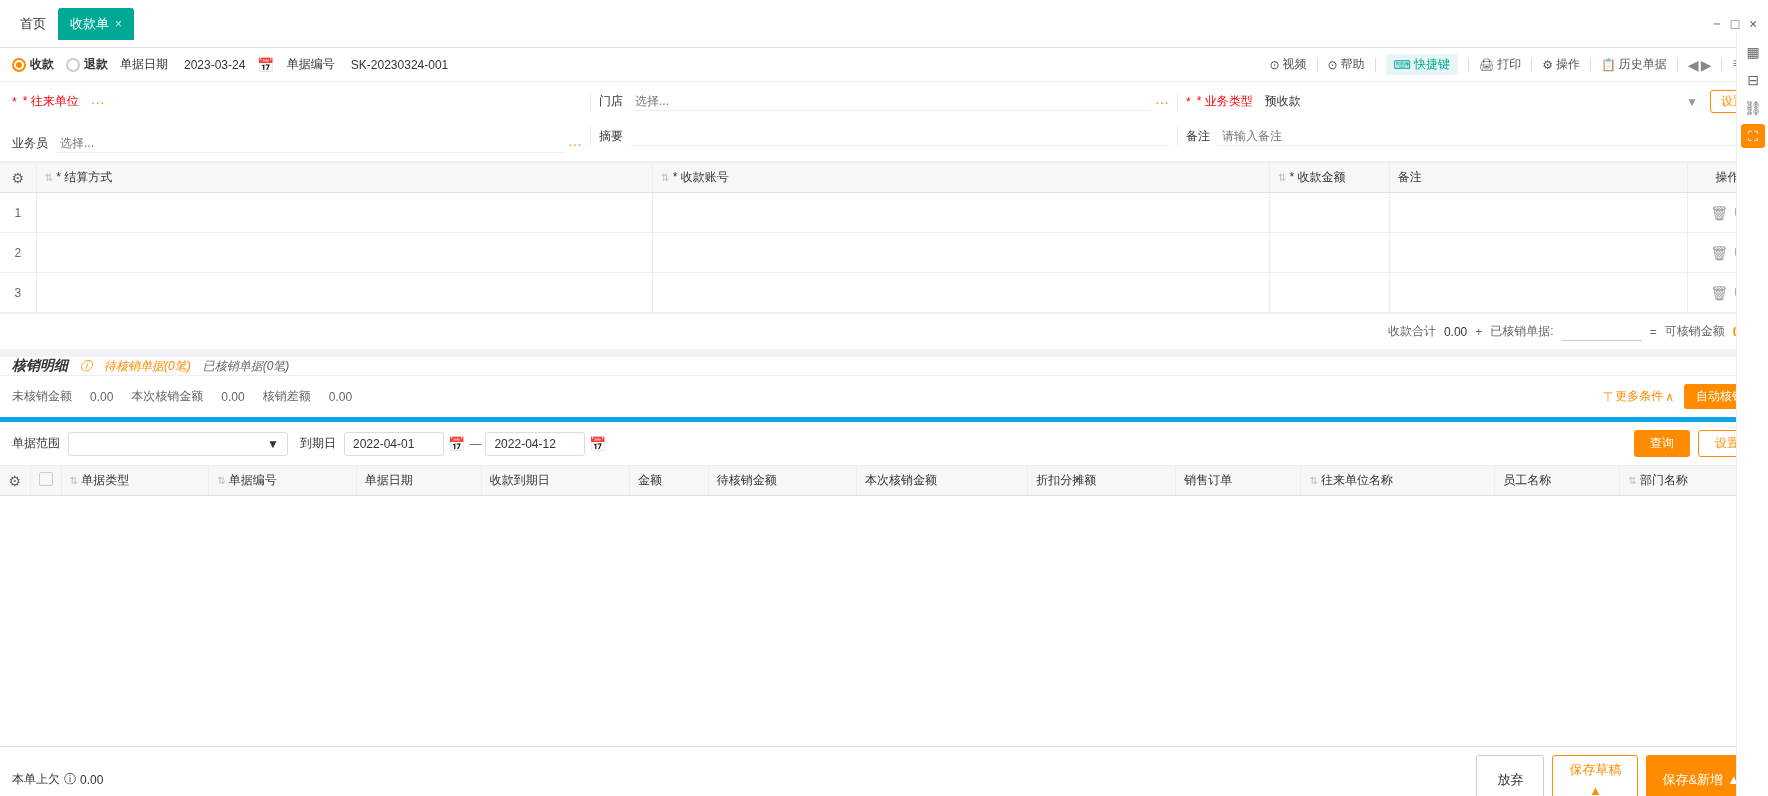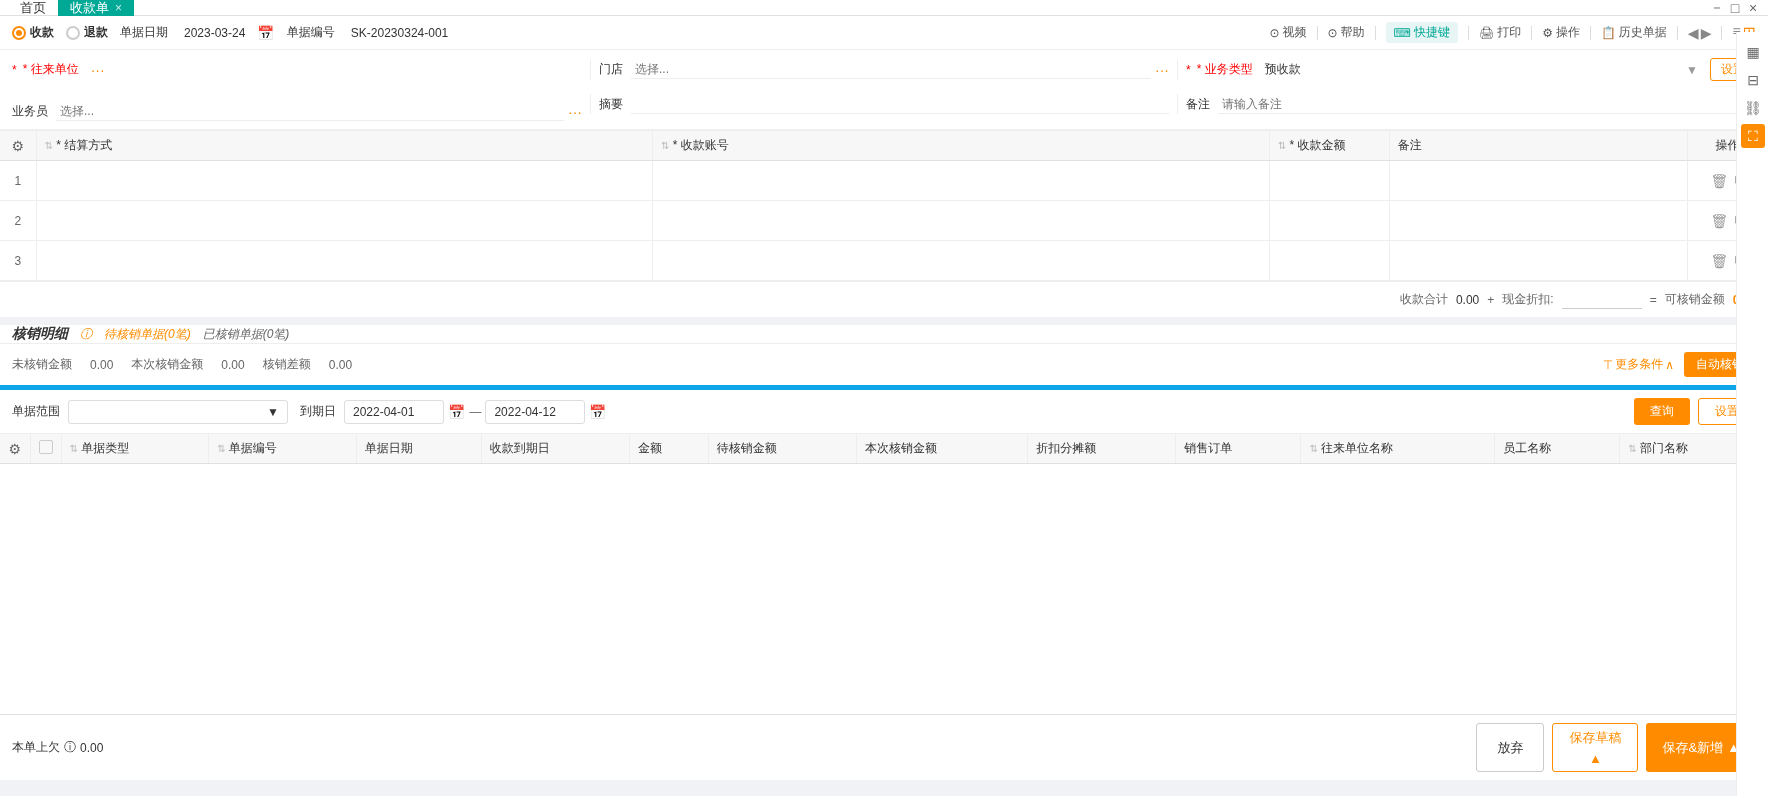--- a/index.html
+++ b/index.html
@@ -4,21 +4,21 @@
   <style>
     * { box-sizing: border-box; margin: 0; padding: 0; }
     body { font-family: 'Microsoft YaHei', Arial, sans-serif; font-size: 12px; background: #f0f2f5; color: #333; overflow: hidden; }
 
     
     .tab-bar {
       display: flex;
       align-items: center;
       background: #fff;
       border-bottom: 1px solid #e0e0e0;
-      height: 16px;
+      height: 48px;
       padding: 0 8px;
     }
     .tab-item {
       display: flex;
       align-items: center;
       padding: 0 12px;
       height: 32px;
       font-size: 13px;
       cursor: pointer;
       color: #333;
@@ -725,21 +725,21 @@
             </td>
           </tr>
         </tbody>
       </table>
     </div>
 
     <div class="summary-row">
       <span class="summary-label">收款合计</span>
       <span class="summary-value">0.00</span>
       <span class="summary-label">+</span>
-      <span class="summary-label">现金折扣:</span>
+      <span class="summary-label">已核销单据:</span>
       <input class="cash-input" style="">
       <span class="summary-label">=</span>
       <span class="summary-label">可核销金额</span>
       <span class="summary-highlight">0.00</span>
     </div>
   </div>
 
   <div class="section-divider"></div>
 
   <div class="hexiao-section">

